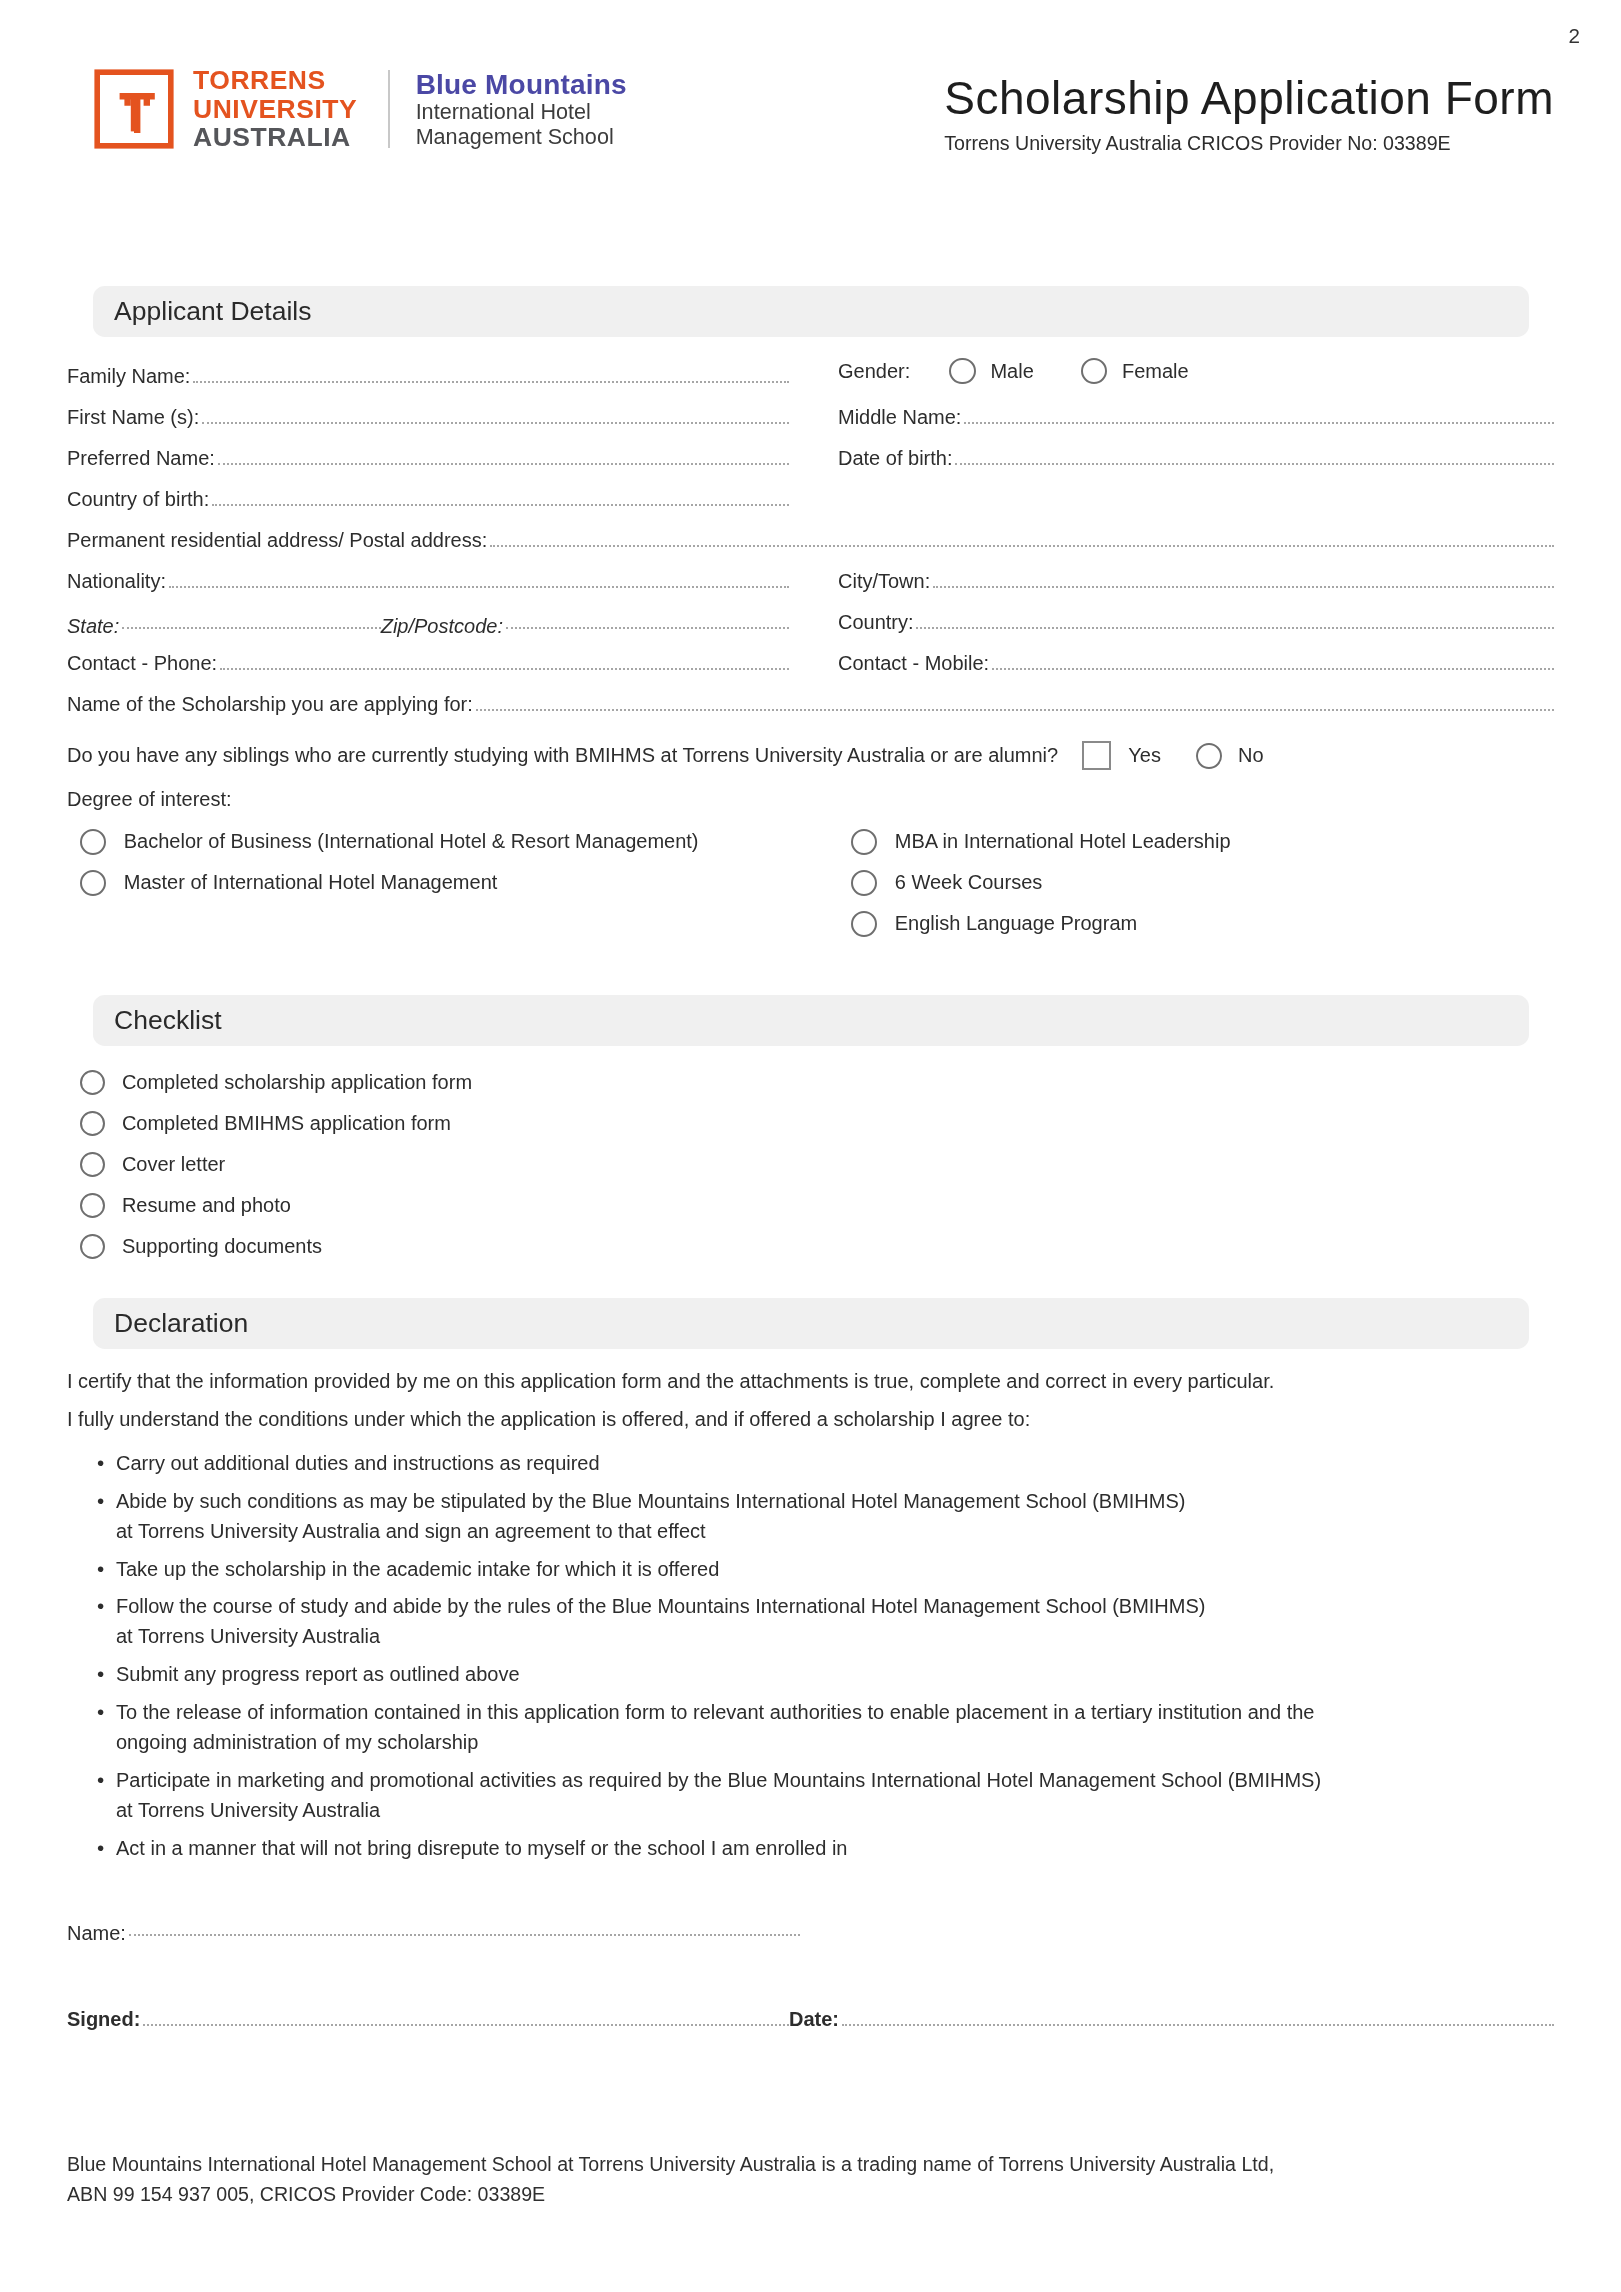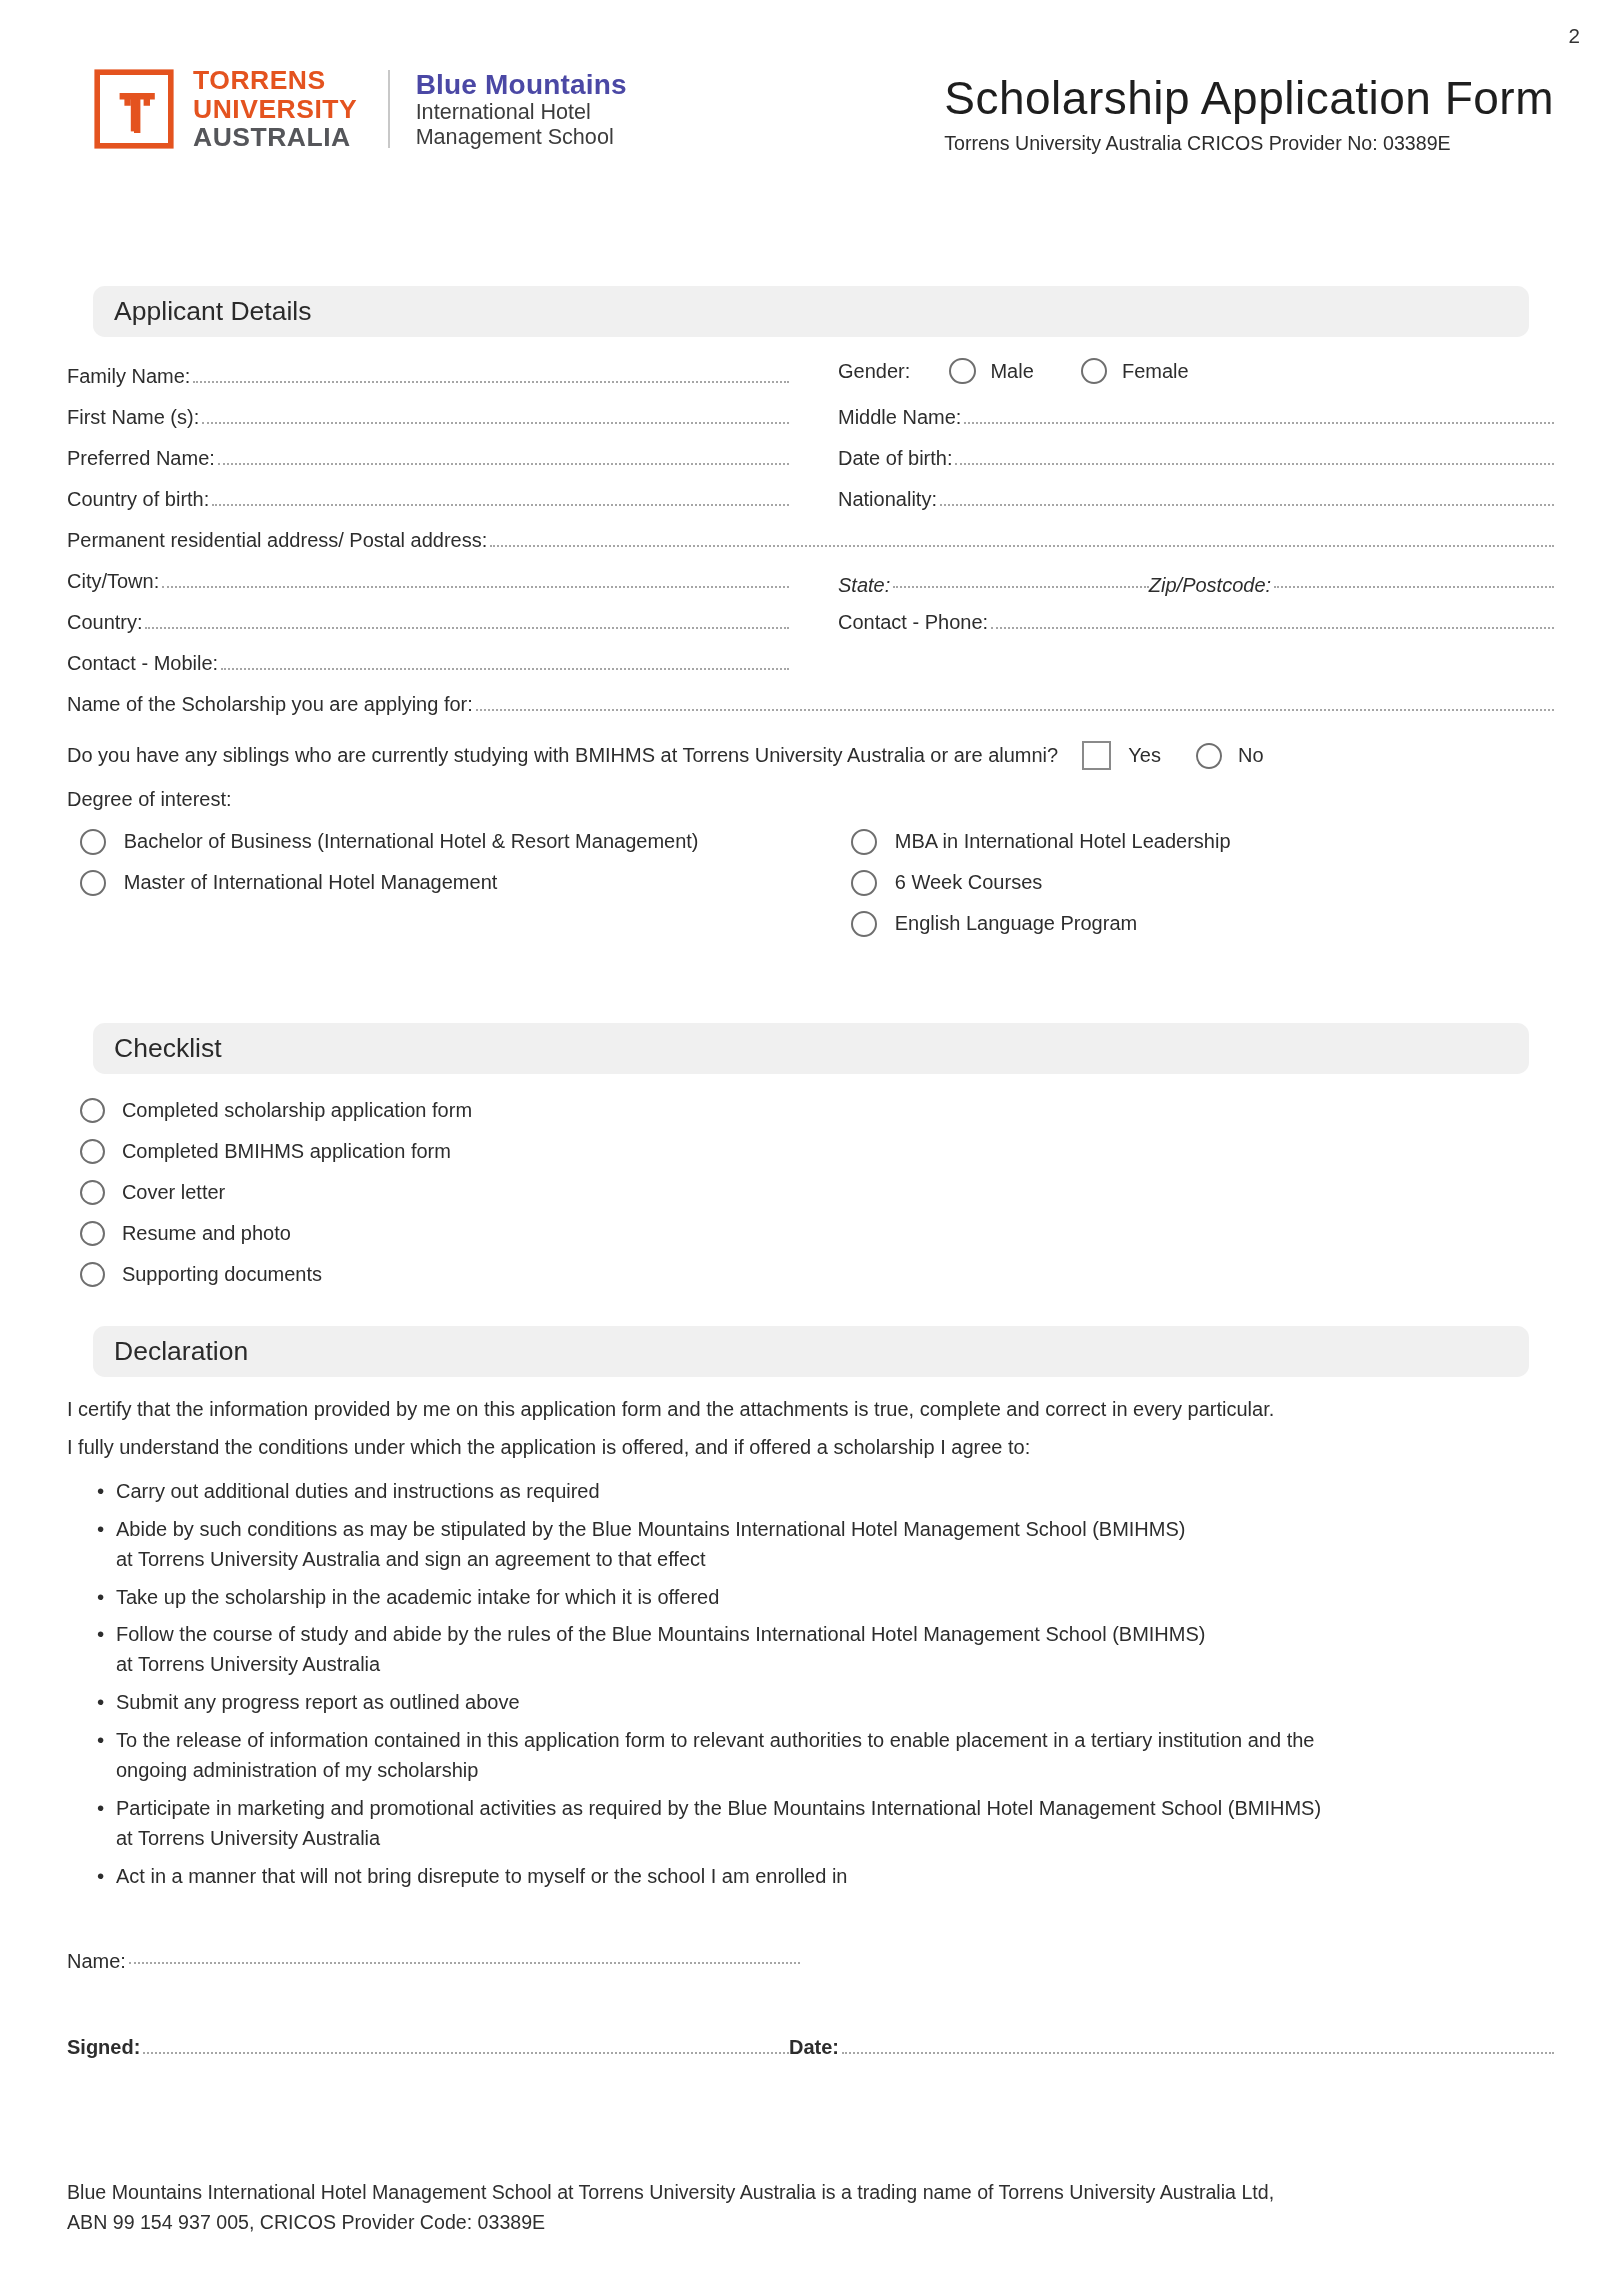--- a/index.html
+++ b/index.html
@@ -26,21 +26,21 @@
   .form-title{ font-size:46px; font-weight:400; color:#1e1e1e; letter-spacing:0.5px; line-height:1.05; }
   .form-subtitle{ font-size:19.6px; color:#2d2d2d; margin-top:9.8px; }
 
   
   .section-bar{
     background:#f0f0f0; border-radius:11.8px; height:51px; margin:0 25.5px;
     display:flex; align-items:center; padding-left:21.6px;
     font-size:26.5px; color:#2a2a2a; font-weight:400;
   }
   .bar-applicant{ margin-top:131px; }
-  .bar-checklist{ margin-top:79px; }
+  .bar-checklist{ margin-top:51px; }
   .bar-declaration{ margin-top:31px; }
 
   
   .form-grid{ margin-top:13.7px; display:grid; grid-template-columns:722px 1fr; column-gap:49px; }
   .field{ display:flex; align-items:flex-end; height:41px; font-size:20px; }
   .field .label{ white-space:nowrap; padding-bottom:3.9px; }
   .dots{ flex:1; border-bottom:2px dotted #a6a6a6; margin:0 0 8.8px 2.9px; min-width:29px; }
   .span2{ grid-column:1 / span 2; }
   .statezip{ display:flex; align-items:flex-end; height:41px; font-size:20px;font-style:italic; }
   .statezip .dots.state-dots{ flex:1.05; }
@@ -163,27 +163,27 @@
     </div>
     <div class="field">
       <span class="label">Date of birth:</span>
       <span class="dots"></span>
     </div>
 
     <div class="field">
       <span class="label">Country of birth:</span>
       <span class="dots"></span>
     </div>
-    <div class="field">
-      <span class="label">Nationality:</span>
-      <span class="dots"></span>
-    </div>
-
     <div class="field span2">
       <span class="label">Permanent residential address/ Postal address:</span>
+      <span class="dots"></span>
+    </div>
+
+    <div class="field">
+      <span class="label">Nationality:</span>
       <span class="dots"></span>
     </div>
 
     <div class="field">
       <span class="label">City/Town:</span>
       <span class="dots"></span>
     </div>
     <div class="statezip">
       <span class="label">State:</span>
       <span class="dots state-dots"></span>

